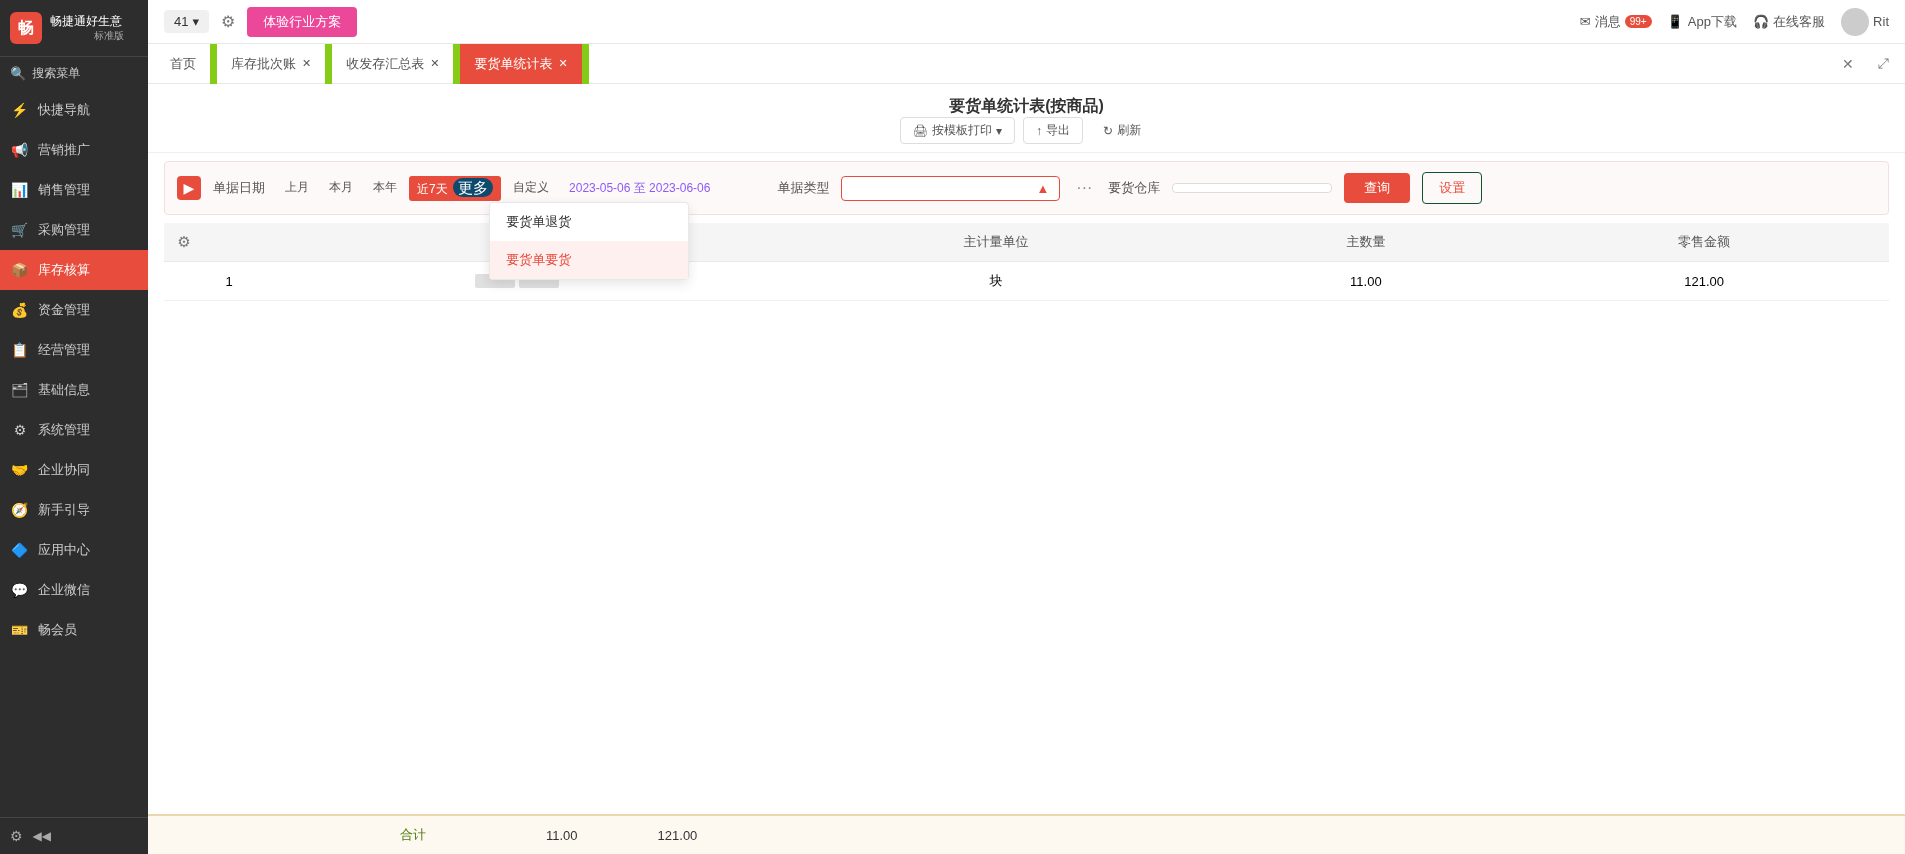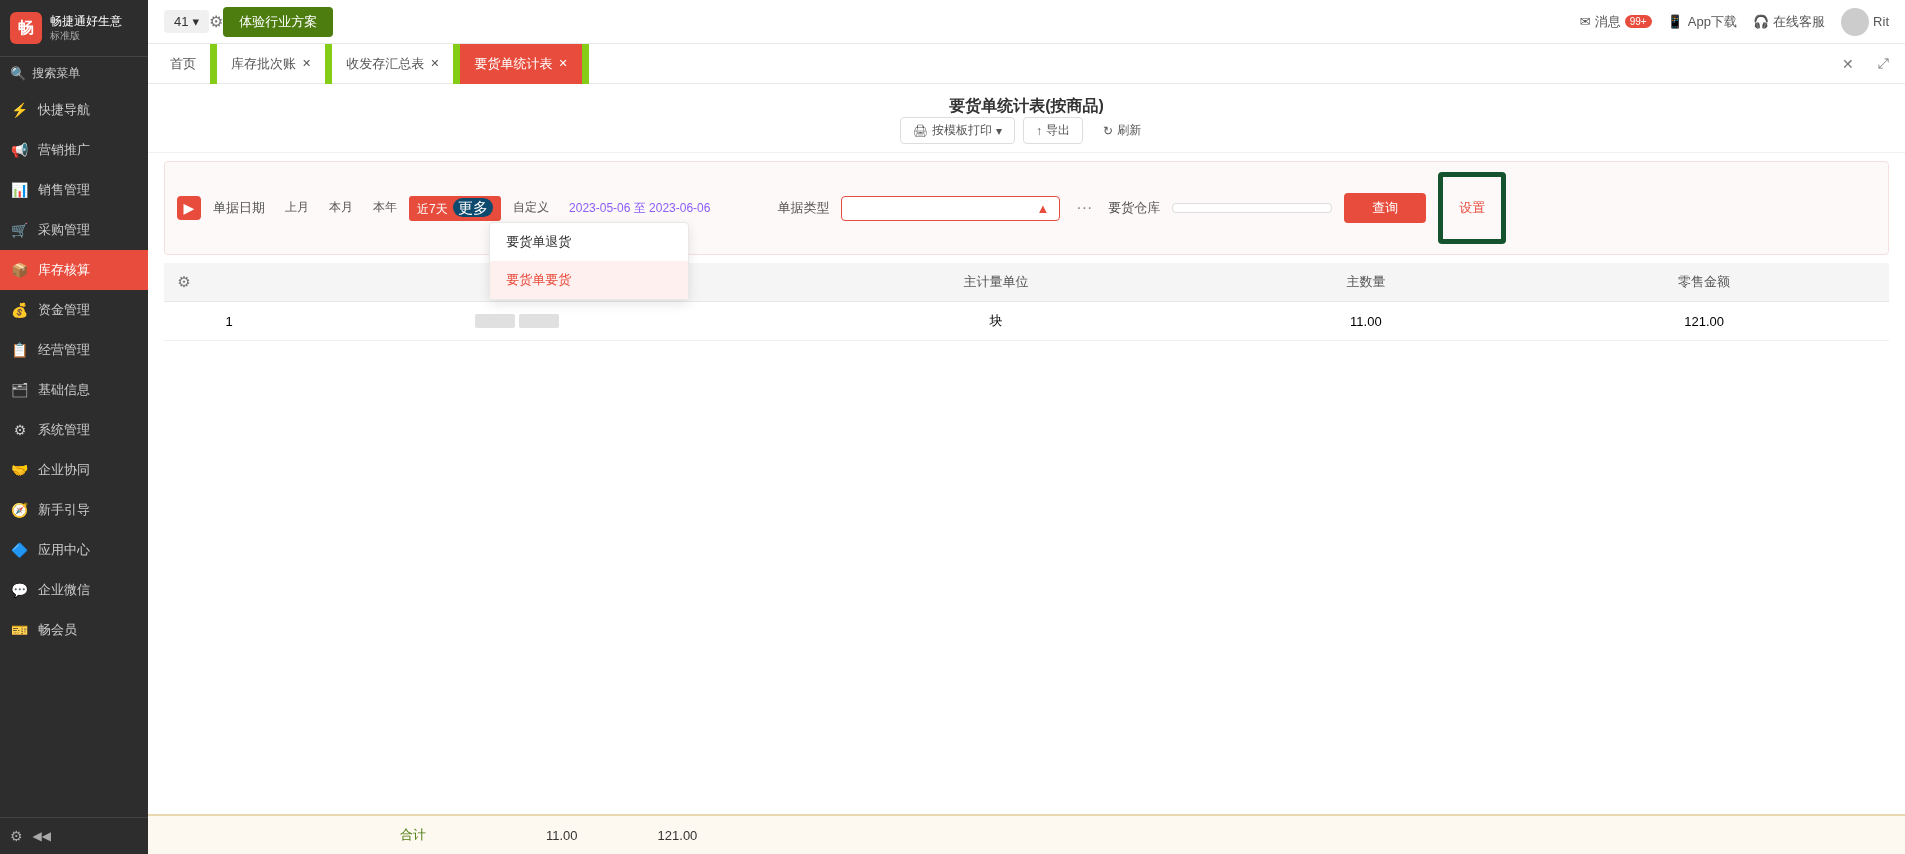--- a/index.html
+++ b/index.html
@@ -24,21 +24,21 @@
     .sidebar-logo-icon {
       width: 32px; height: 32px;
       background: #e74c3c;
       border-radius: 6px;
       display: flex; align-items: center; justify-content: center;
       color: #fff; font-weight: bold; font-size: 16px;
       margin-right: 8px;
       flex-shrink: 0;
     }
     .sidebar-logo-text { color: #fff; font-size: 12px; line-height: 1.3; }
-    .sidebar-logo-text .sub { color: #aaa; font-size: 10px; }
+    .sidebar-logo-text .sub { color: #aaa; font-size: 10px; margin-left: 44px; }
 
     .sidebar-search {
       display: flex; align-items: center;
       padding: 8px 10px;
       color: #ccc; font-size: 12px;
       cursor: pointer;
     }
     .sidebar-search-icon { margin-right: 6px; font-size: 13px; }
 
     .sidebar-item {
@@ -74,28 +74,28 @@
     .topbar {
       background: #fff;
       height: 44px;
       display: flex;
       align-items: center;
       padding: 0 16px;
       border-bottom: 1px solid #e8e8e8;
       justify-content: space-between;
       flex-shrink: 0;
     }
-    .topbar-left { display: flex; align-items: center; }
+    .topbar-left { display: flex; align-items: center; gap: 12px; }
     .topbar-selector {
       display: flex; align-items: center; gap: 4px;
       font-size: 13px; color: #333; cursor: pointer;
       background: #f0f0f0; border-radius: 4px; padding: 4px 10px;
     }
     .topbar-btn-trial {
-      background: #4d7c0f; color: #fff; border: none;
+      background: #ec4899; color: #fff; border: none;
       padding: 6px 16px; border-radius: 4px; cursor: pointer; font-size: 13px;
     }
     .topbar-right { display: flex; align-items: center; gap: 16px; }
     .topbar-right-item { display: flex; align-items: center; gap: 4px; color: #555; font-size: 13px; cursor: pointer; }
     .badge { background: #e74c3c; color: #fff; border-radius: 10px; font-size: 10px; padding: 1px 5px; }
     .avatar { width: 28px; height: 28px; background: #ccc; border-radius: 50%; }
 
     
     .tabbar {
       background: #fff;
@@ -175,25 +175,25 @@
     .filter-select-chevron { color: #e74c3c; margin-left: 4px; }
     .filter-more-btn { background: none; border: none; cursor: pointer; color: #888; font-size: 16px; padding: 0 4px; }
     .warehouse-select {
       border: 1px solid #ddd; border-radius: 4px;
       display: flex; align-items: center; padding: 4px 10px;
       min-width: 160px; background: #fff; cursor: pointer;
     }
     .warehouse-select span { flex: 1; font-size: 13px; color: #aaa; }
     .btn-query {
       background: #e74c3c; color: #fff; border: none;
-      padding: 6px 28px; border-radius: 4px; cursor: pointer; font-size: 13px;
+      padding: 6px 20px; border-radius: 4px; cursor: pointer; font-size: 13px;
     }
     .btn-settings {
-      background: none; border: 5px solid #14532d; color: #e74c3c;
-      padding: 22px 16px; border-radius: 4px; cursor: pointer; font-size: 13px;
+      background: none; border: 1px solid #14532d; color: #e74c3c;
+      padding: 6px 16px; border-radius: 4px; cursor: pointer; font-size: 13px;
     }
     .badge-more { background: #0c4a6e; color: #fff; border-radius: 10px; font-size: 15px; padding: 1px 5px; cursor: pointer; }
 
     
     .dropdown-overlay {
       position: absolute;
       top: calc(100% + 2px);
       left: auto;
       right: 370px;
       z-index: 1000;

